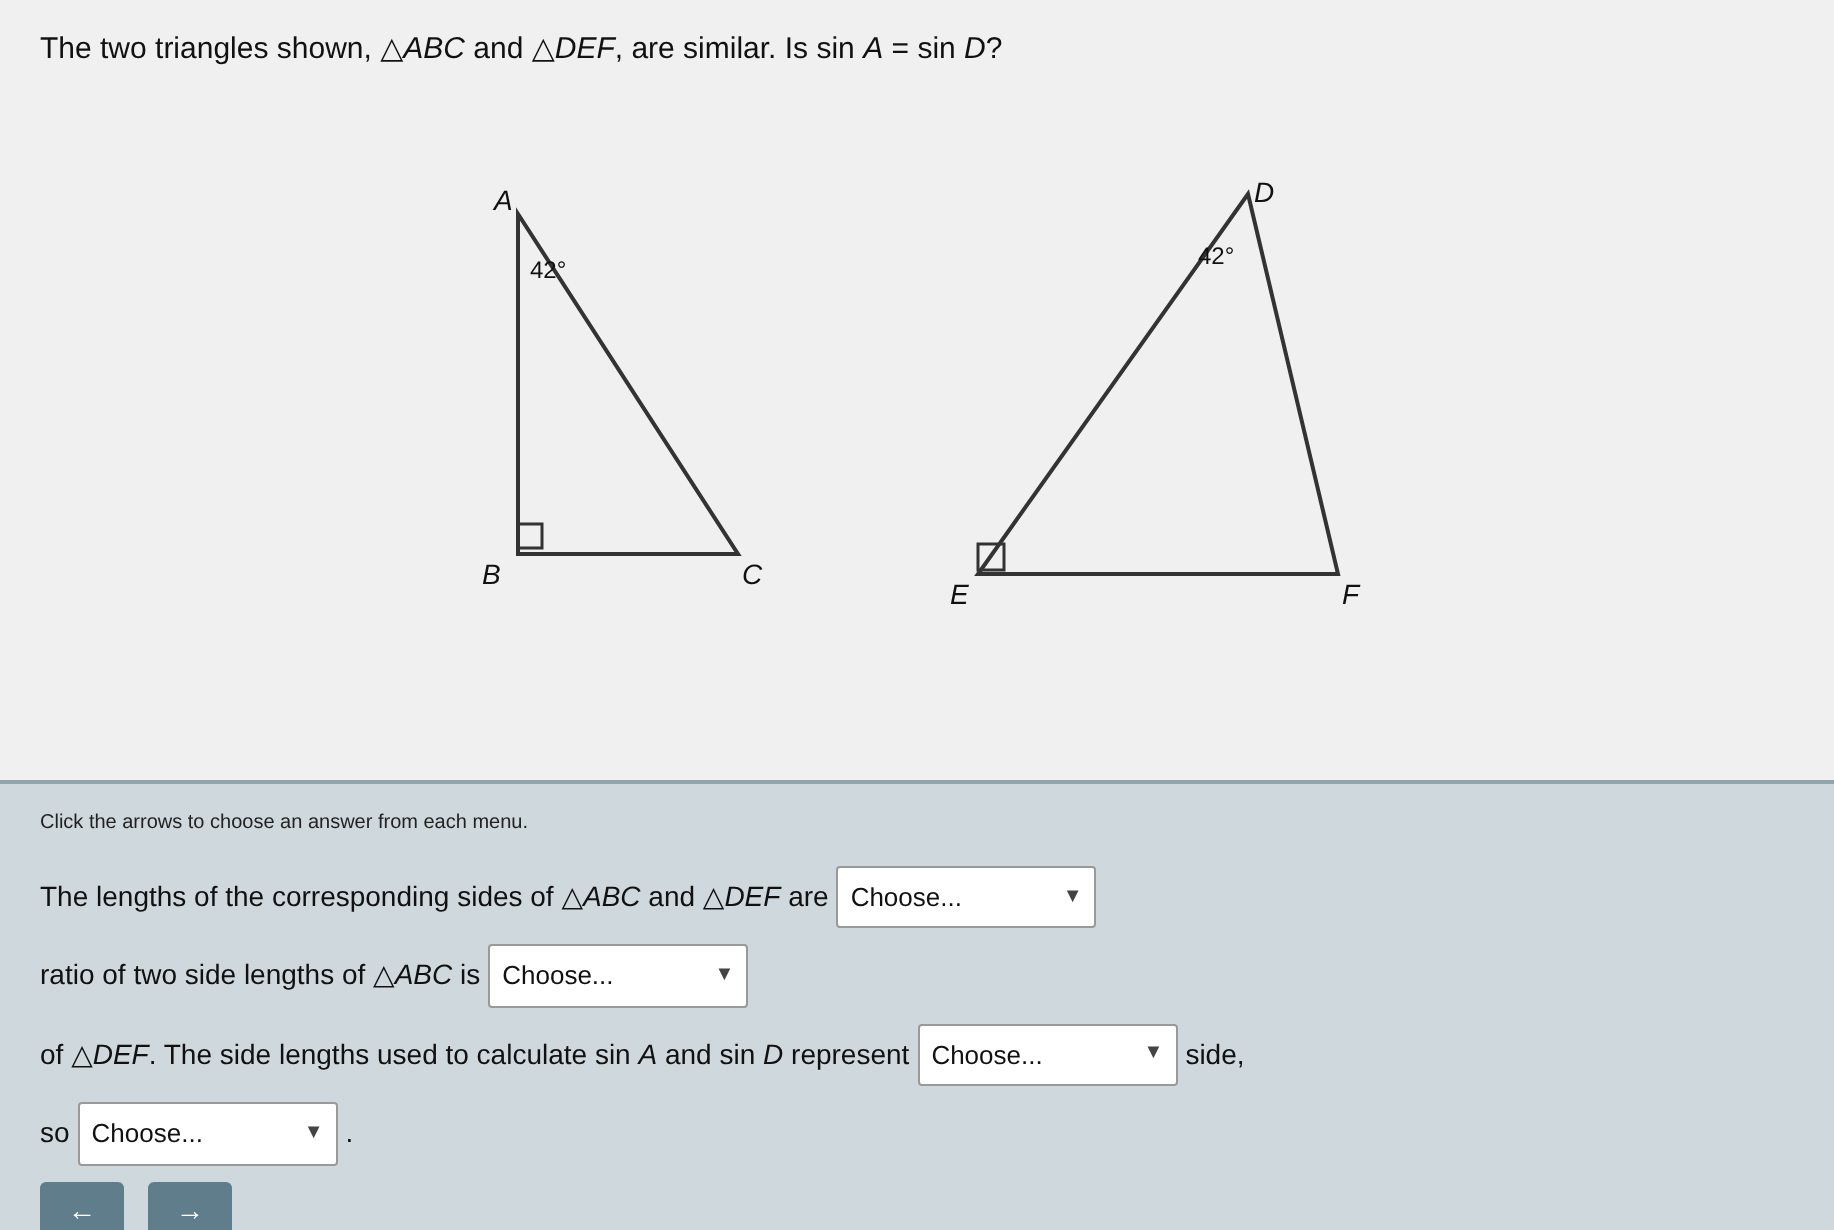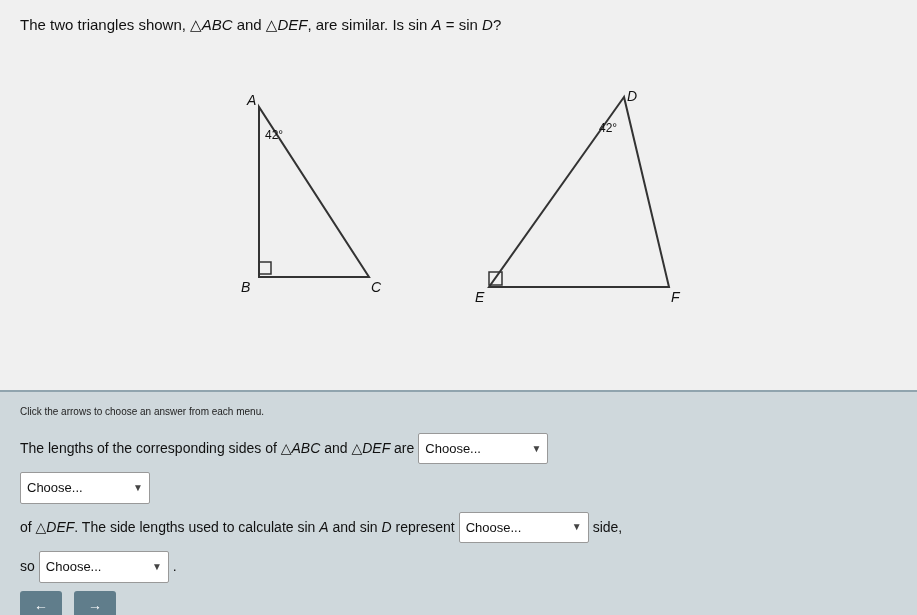--- a/index.html
+++ b/index.html
@@ -116,20 +116,21 @@
 
   <div class="answer-line">
     <span>The lengths of the corresponding sides of △<em>ABC</em> and △<em>DEF</em> are</span>
     <span class="dropdown">
       <span>Choose...</span>
       <span class="dropdown-arrow">▼</span>
     </span>
   </div>
 
   <div class="answer-line">
+    <span>ratio of two side lengths of △<em>ABC</em> is</span>
     <span class="dropdown">
       <span>Choose...</span>
       <span class="dropdown-arrow">▼</span>
     </span>
   </div>
 
   <div class="answer-line">
     <span>of △<em>DEF</em>. The side lengths used to calculate sin <em>A</em> and sin <em>D</em> represent</span>
     <span class="dropdown">
       <span>Choose...</span>

